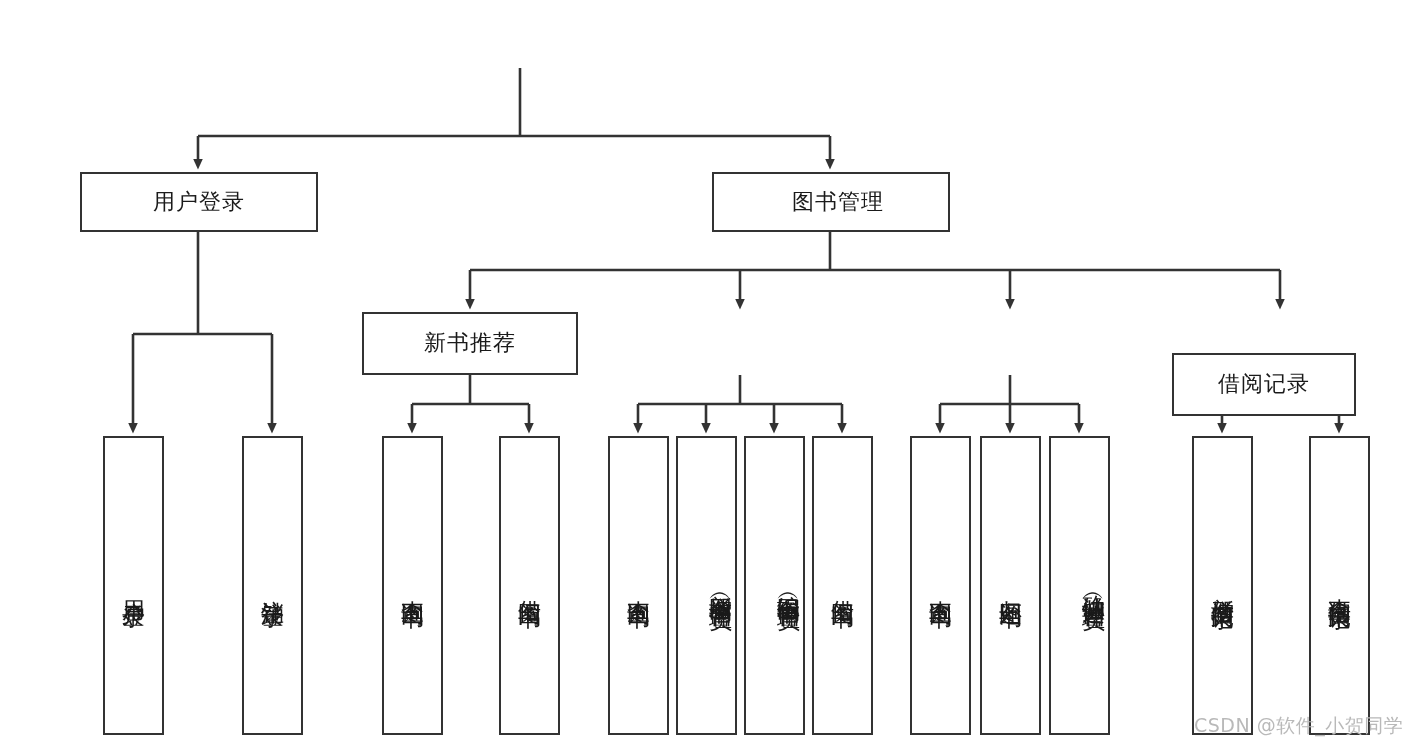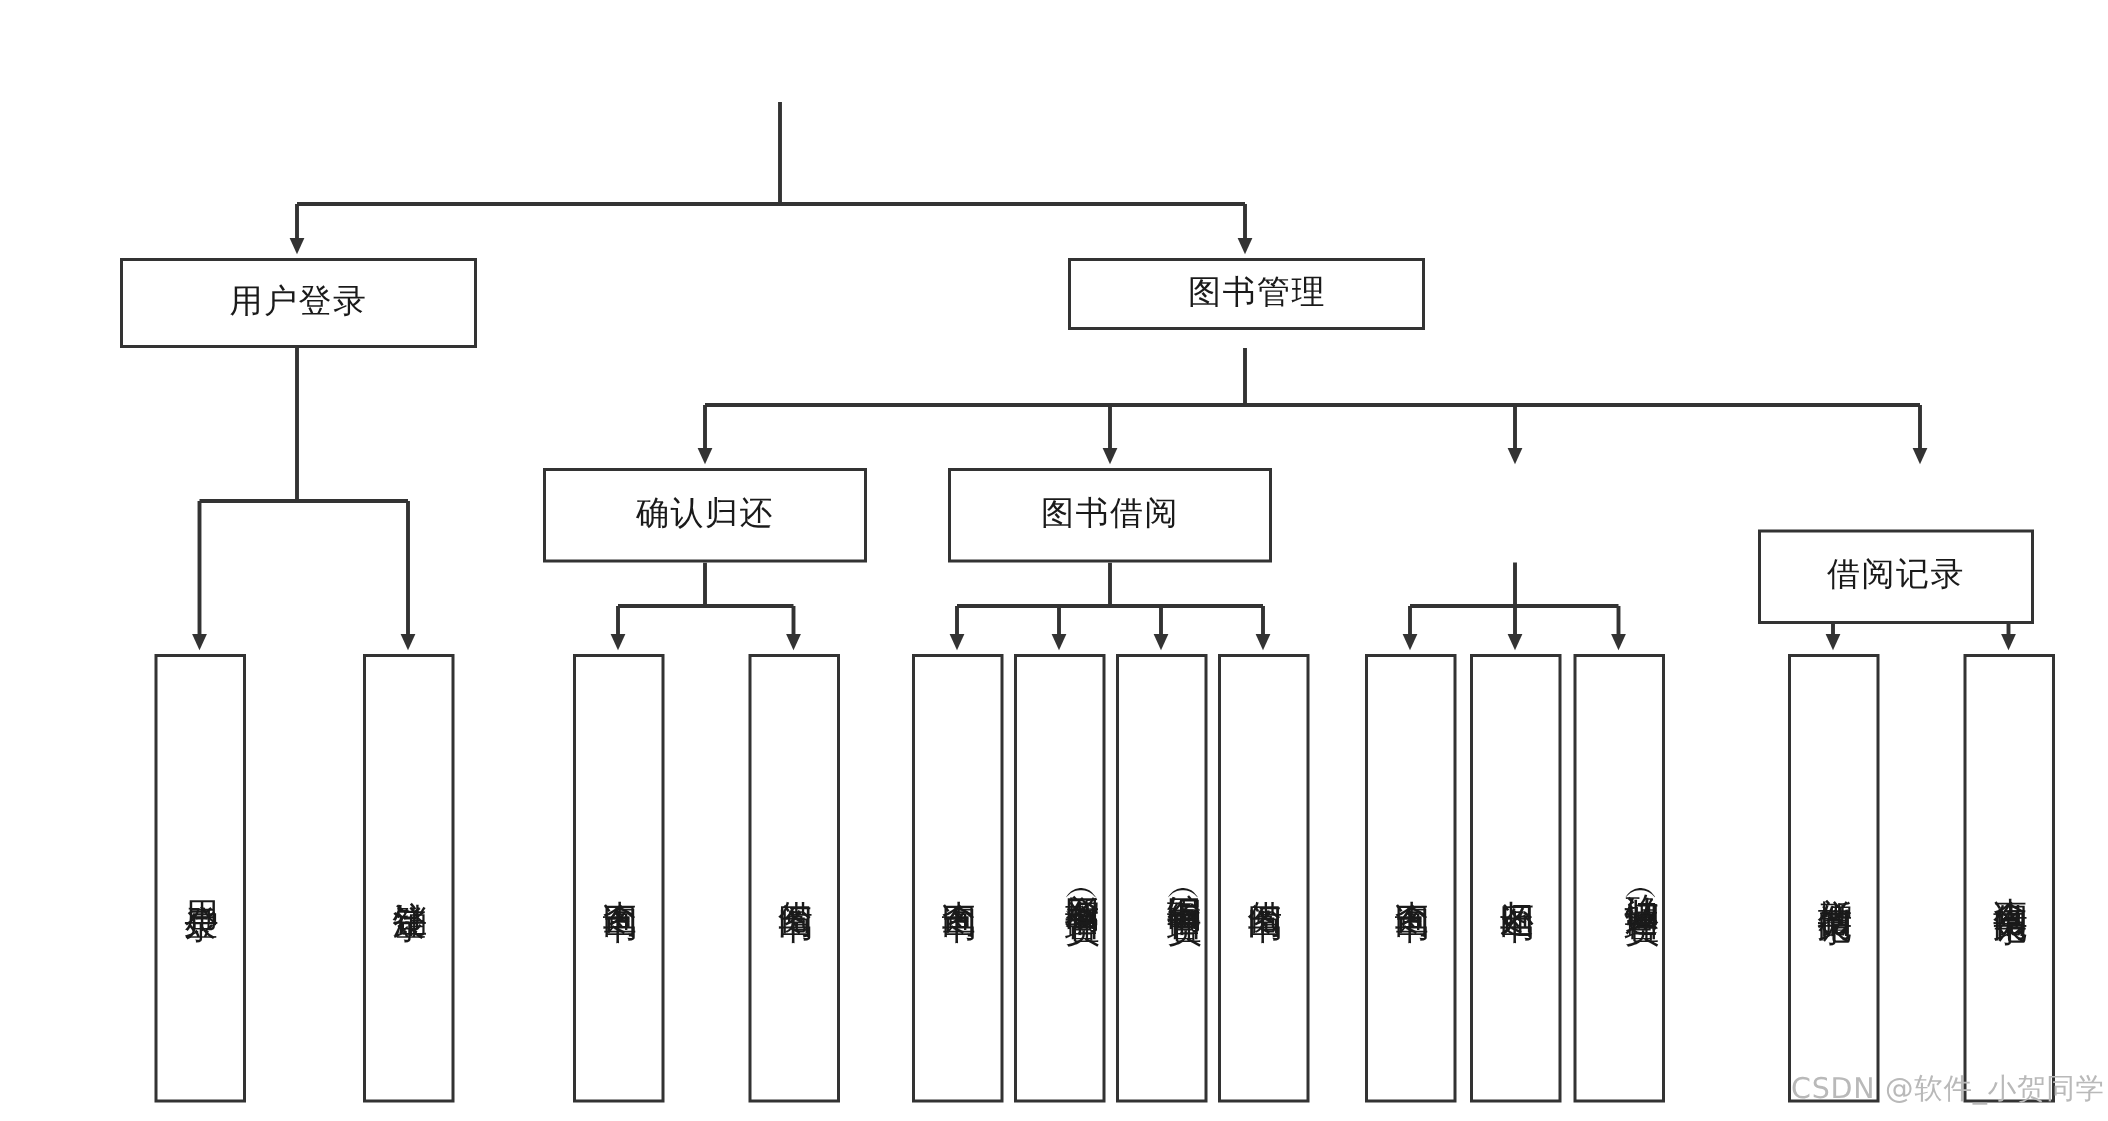--- a/index.html
+++ b/index.html
@@ -113,24 +113,23 @@
 
       <path d="M1280,375 L1280,404"></path>
       <path d="M1222,404 L1339,404"></path>
       <path d="M1222,404 L1222,424" marker-end="url(#arrow)"></path>
       <path d="M1339,404 L1339,424" marker-end="url(#arrow)"></path>
     </g>
   </svg>
 
 
   <div class="node horiz" style="left:80px; top:172px; width:238px; height:60px;">用户登录</div>
-  <div class="node horiz" style="left:712px; top:172px; width:238px; height:48px;padding-left:14px;">图书管理</div>
+  <div class="node horiz" style="left:712px; top:172px; width:238px; height:60px;padding-left:14px;">图书管理</div>
 
-  <div class="node horiz" style="left:362px; top:312px; width:216px; height:63px;">确认归还</div>
-  <div class="node horiz" style="left:632px; top:312px; width:216px; height:63px;">图书借阅</div>
+  <div class="node horiz" style="left:362px; top:312px; width:216px; height:63px;">新书推荐</div>
   <div class="node horiz" style="left:1172px; top:312px; width:184px; height:63px;margin-top:41px;">借阅记录</div>
 
   <div class="node vert" style="left:103px; top:436px; width:61px; height:299px;">用户登录</div>
   <div class="node vert" style="left:242px; top:436px; width:61px; height:299px;">注销登录</div>
 
   <div class="node vert" style="left:382px; top:436px; width:61px; height:299px;">查询图书</div>
   <div class="node vert" style="left:499px; top:436px; width:61px; height:299px;">借阅图书</div>
 
   <div class="node vert" style="left:608px; top:436px; width:61px; height:299px;">查询图书</div>
   <div class="node vert overflow" style="left:676px; top:436px; width:61px; height:299px;">新增图书（管理员）</div>

